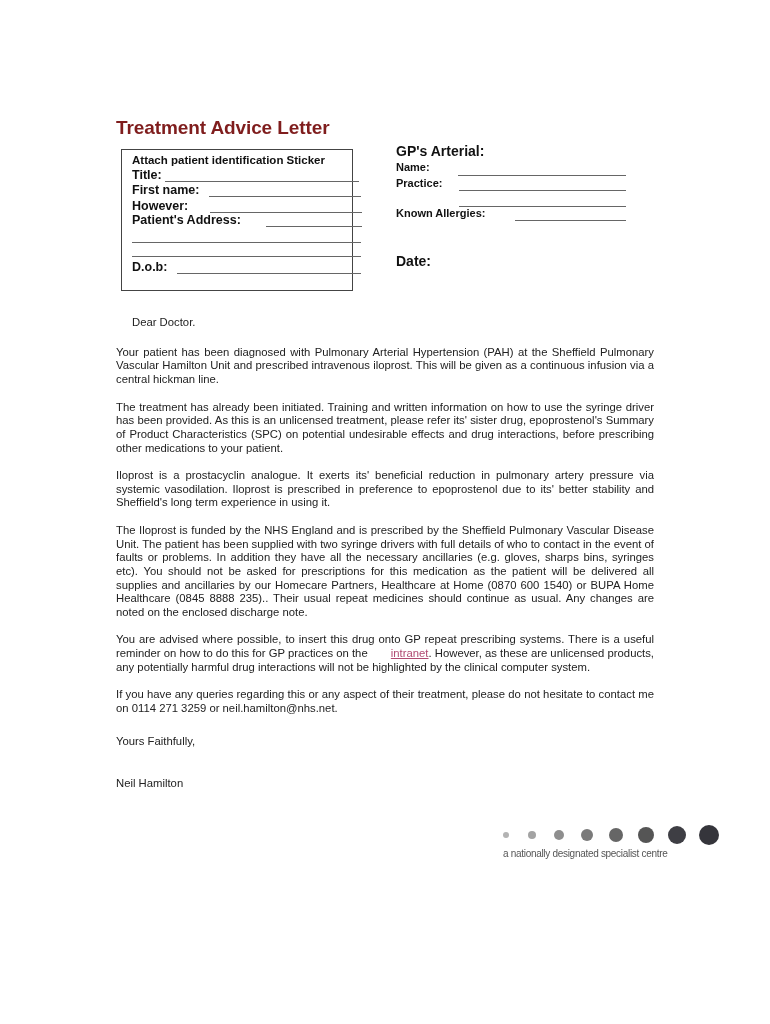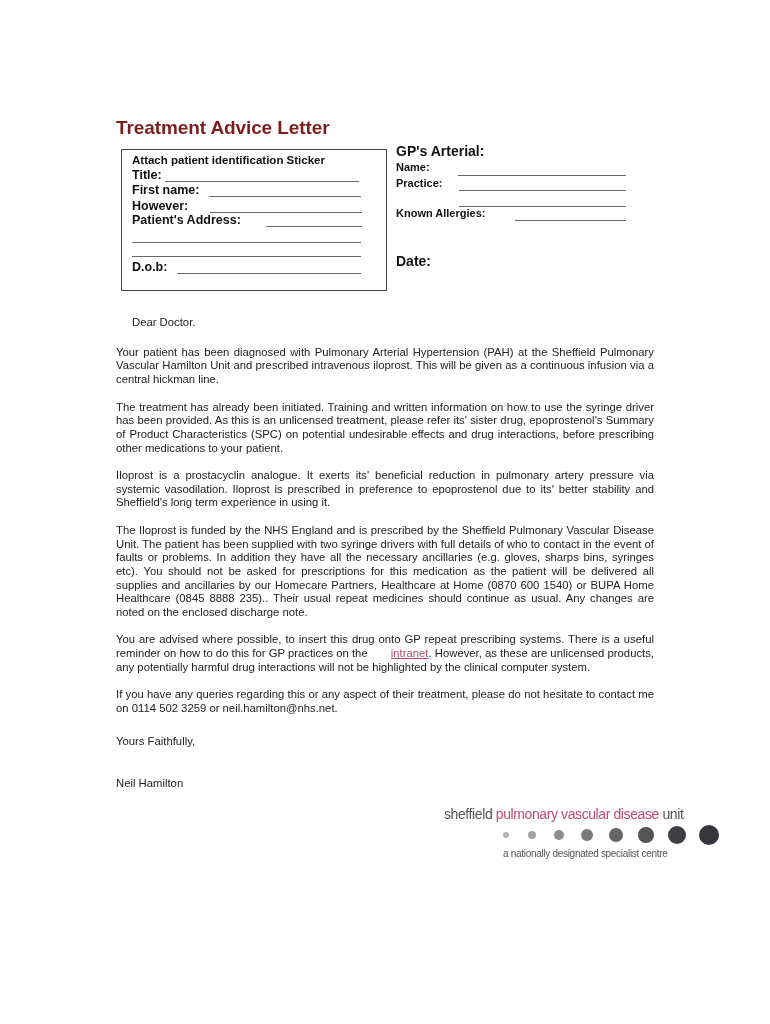--- a/index.html
+++ b/index.html
@@ -21,21 +21,21 @@
       top: 117px;
       font-size: 19px;
       font-weight: bold;
       color: #7f1d1d;
       letter-spacing: -0.1px;
     }
     .patient-box {
       position: absolute;
       left: 121px;
       top: 149px;
-      width: 266px;
+      width: 232px;
       height: 142px;
       border: 1.3px solid #444;
       box-sizing: border-box;
     }
     .pb-row {
       position: absolute;
       left: 10px;
       font-weight: bold;
       font-size: 12.5px;
       color: #111;
@@ -192,30 +192,29 @@
 
 <div class="date-label">Date:</div>
 
 <div class="letter-body">
   <p class="greeting">Dear Doctor.</p>
   <p>Your patient has been diagnosed with Pulmonary Arterial Hypertension (PAH) at the Sheffield Pulmonary Vascular Hamilton Unit and prescribed intravenous iloprost.  This will be given as a continuous infusion via a central hickman line.</p>
   <p>The treatment has already been initiated. Training and written information on how to use the syringe driver has been provided.  As this is an unlicensed treatment, please refer its' sister drug, epoprostenol's Summary of Product Characteristics (SPC) on potential undesirable effects and drug interactions, before prescribing other medications to your patient.</p>
   <p>Iloprost is a prostacyclin analogue.  It exerts its' beneficial reduction in pulmonary artery pressure via systemic vasodilation.  Iloprost is prescribed in preference to epoprostenol due to its' better stability and Sheffield's long term experience in using it.</p>
   <p>The Iloprost is funded by the NHS England and is prescribed by the Sheffield Pulmonary Vascular Disease Unit.  The patient has been supplied with two syringe drivers with full details of who to contact in the event of faults or problems.  In addition they have all the necessary ancillaries (e.g. gloves, sharps bins, syringes etc).  You should not be asked for prescriptions for this medication as the patient will be delivered all supplies and ancillaries by our Homecare Partners, Healthcare at Home (0870 600 1540) or BUPA Home Healthcare (0845 8888 235).. Their usual repeat medicines should continue as usual.  Any changes are noted on the enclosed discharge note.</p>
   <p><span>You are advised where possible, to insert this drug onto GP repeat prescribing systems. There is a useful reminder on how to do this for GP practices on the </span><a class="intranet-link">intranet</a><span>. However, as these are unlicensed products, any potentially harmful drug interactions will not be highlighted by the clinical computer system.</span></p>
-  <p>If you have any queries regarding this or any aspect of their treatment, please do not hesitate to contact me on 0114 502 3259 or neil.hamilton@nhs.net.</p>
+  <p>If you have any queries regarding this or any aspect of their treatment, please do not hesitate to contact me on 0114 271 3259 or neil.hamilton@nhs.net.</p>
 </div>
 
 <div class="signoff">Yours Faithfully,</div>
 <div class="sig-name">
   <div>Neil Hamilton</div>
 </div>
 
 <div class="logo">
-  <div class="logo-text"><span>sheffield </span><span class="accent">pulmonary vascular disease</span><span> unit</span></div>
   <div class="logo-dots" id="logo-dots">
       <span class="dot" style="width: 6px; height: 6px; background: rgb(179, 179, 179); margin-right: 19px;"></span>
       <span class="dot" style="width: 8px; height: 8px; background: rgb(163, 163, 163); margin-right: 18px;"></span>
       <span class="dot" style="width: 10px; height: 10px; background: rgb(142, 142, 142); margin-right: 17px;"></span>
       <span class="dot" style="width: 12px; height: 12px; background: rgb(122, 122, 122); margin-right: 16px;"></span>
       <span class="dot" style="width: 14px; height: 14px; background: rgb(102, 102, 102); margin-right: 15px;"></span>
       <span class="dot" style="width: 16px; height: 16px; background: rgb(85, 85, 85); margin-right: 14px;"></span>
       <span class="dot" style="width: 18px; height: 18px; background: rgb(62, 62, 68); margin-right: 13px;"></span>
       <span class="dot" style="width: 20px; height: 20px; background: rgb(53, 53, 59); margin-right: 0px;"></span>
     </div>

